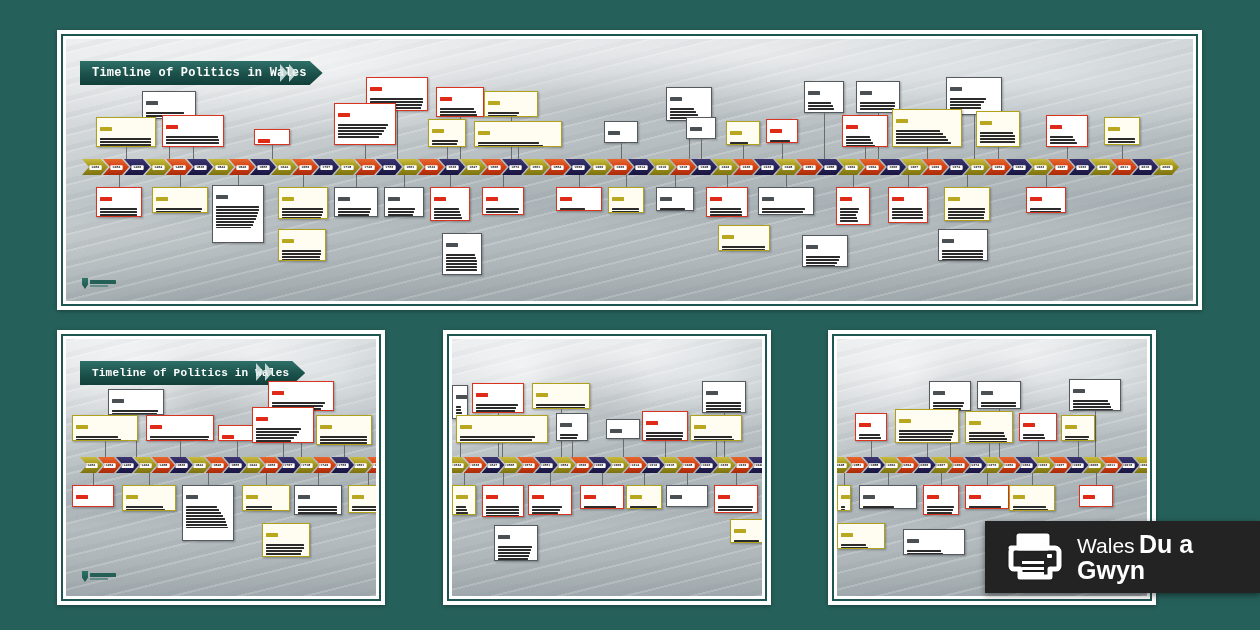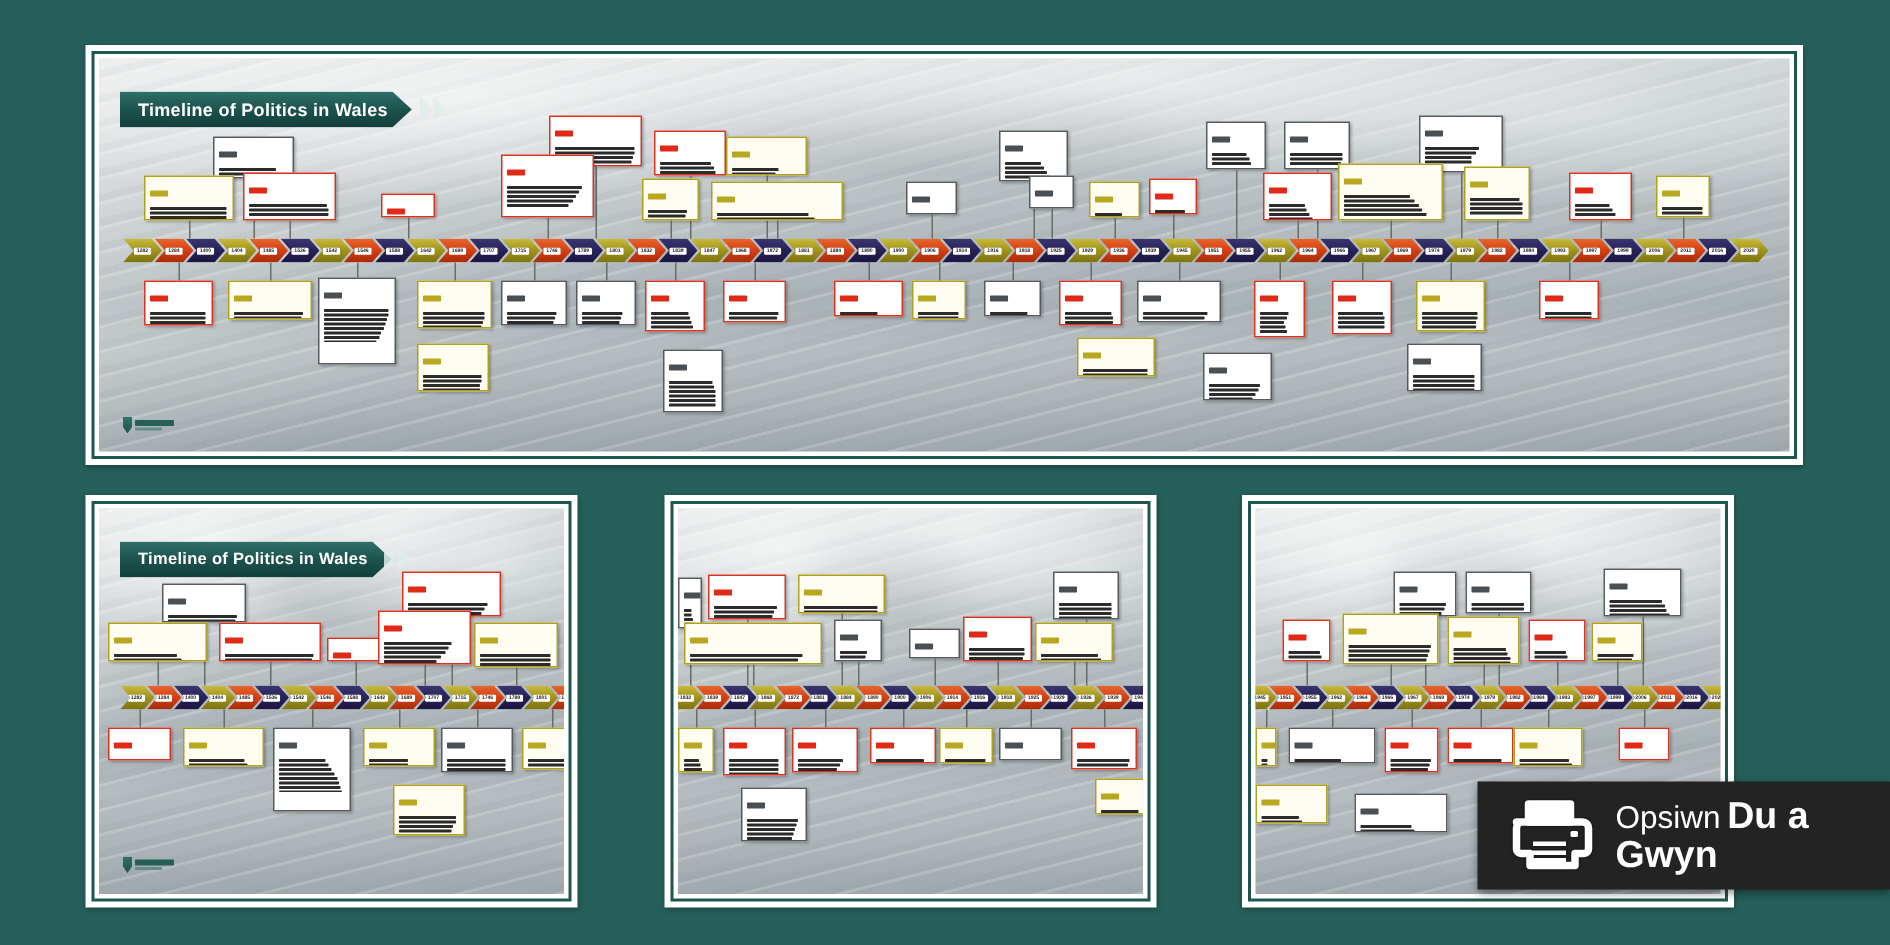--- a/index.html
+++ b/index.html
@@ -48,21 +48,21 @@
   
   .poster::after {
     content: "";
     position: absolute; left: 0; right: 0; top: 0; height: 58%;
     background:
       radial-gradient(ellipse 55% 70% at 22% 18%, rgba(255,255,255,.62), rgba(255,255,255,0) 65%),
       radial-gradient(ellipse 48% 62% at 62% 10%, rgba(255,255,255,.55), rgba(255,255,255,0) 68%),
       radial-gradient(ellipse 40% 55% at 88% 26%, rgba(235,240,242,.5), rgba(255,255,255,0) 70%),
       radial-gradient(ellipse 30% 40% at 44% 34%, rgba(110,120,126,.22), rgba(255,255,255,0) 70%);
   }
-  .poster > * { position: relative; z-index: 2; }
+  .poster > * { position: relative; z-index: 2; font-family: Liberation Mono, monospace; }
 
   
   .title-banner {
     position: absolute;
     display: flex; align-items: center;
     height: 24px;
     padding: 0 16px 0 12px;
     background: linear-gradient(to bottom, #2e7068 0%, #1c524c 52%, #123f3a 100%);
     color: #ffffff;
     font-weight: bold;
@@ -1142,16 +1142,16 @@
       <g fill="#ffffff">
         <rect x="18" y="10" width="24" height="9" rx="1"></rect>
         <rect x="44" y="26" width="5" height="4" rx="1"></rect>
         <rect x="19" y="33" width="22" height="3"></rect>
         <rect x="19" y="39" width="22" height="3"></rect>
         <rect x="19" y="44" width="22" height="3"></rect>
       </g>
     </svg>
   </span>
   <span class="badge-text">
-    <span class="l1">Opsiwn</span>
+    <span class="l1">Wales</span>
     <span class="l2">Du a Gwyn</span>
   </span>
 </div>
 
 </body></html>

